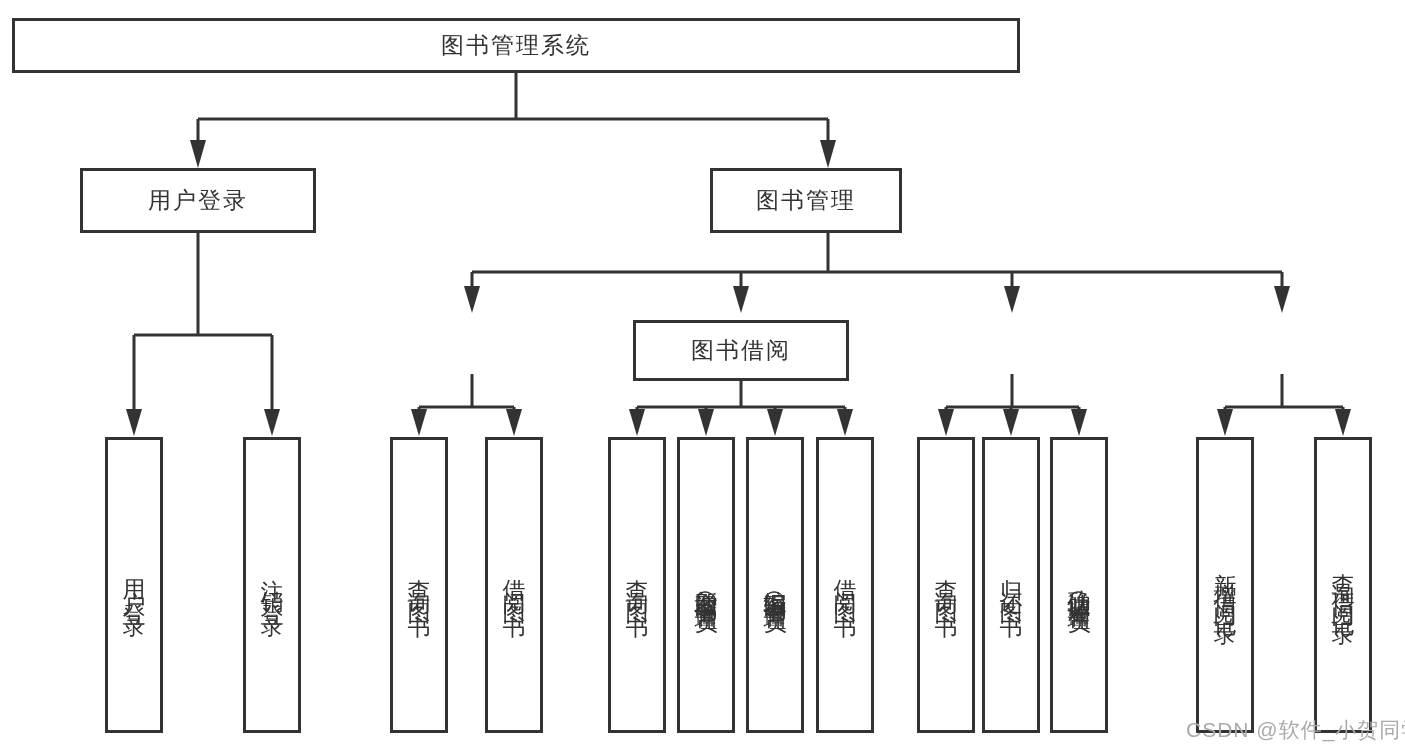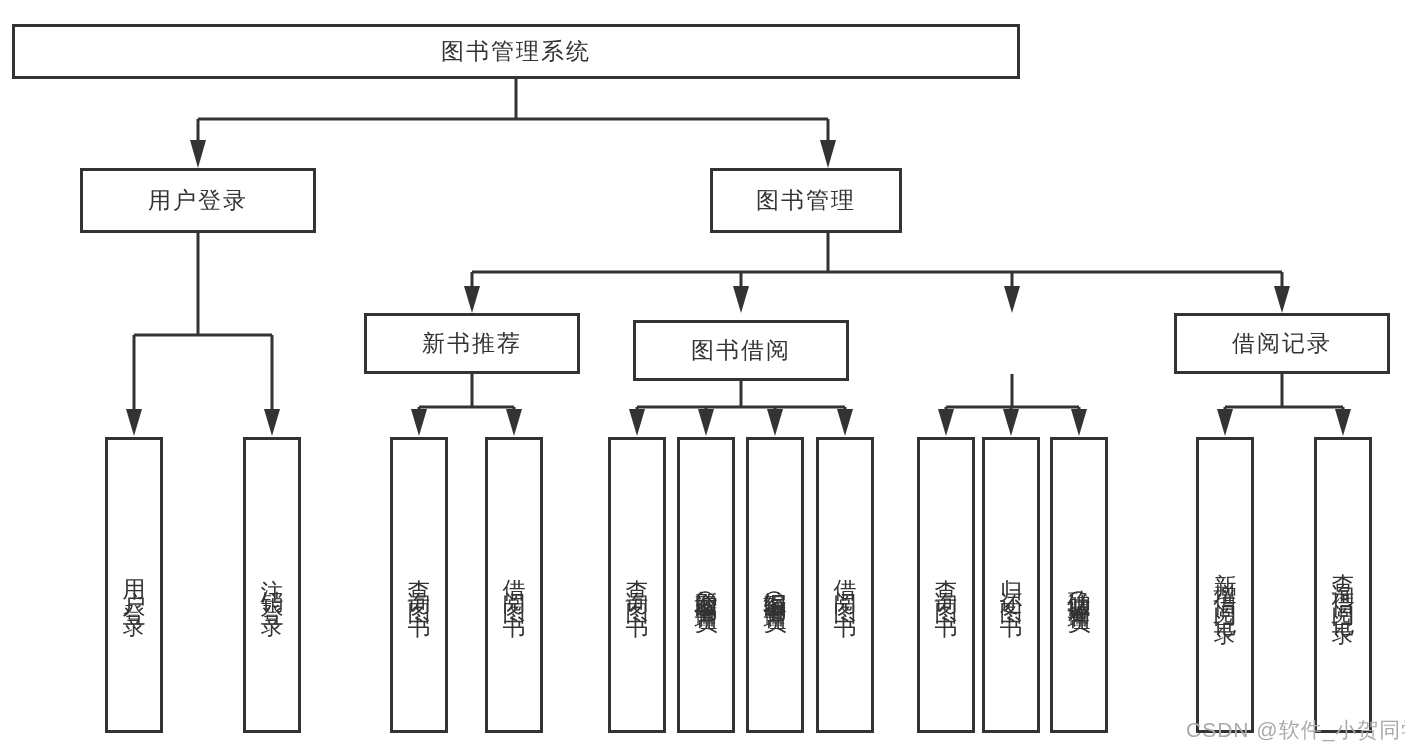--- a/index.html
+++ b/index.html
@@ -22,21 +22,21 @@
     border: 3px solid #333333;
     background: #ffffff;
     color: #333333;
     display: flex;
     align-items: center;
     justify-content: center;
     text-align: center;
   }
   .hlabel { font-size: 23px; letter-spacing: 2px; white-space: nowrap; }
   
-  #n-root        { left: 12px;  top: 24px;  width: 1008px; height: 55px; }
+  #n-root        { left: 12px;  top: 18px;  width: 1008px; height: 55px; }
   
   #n-userlogin   { left: 80px;  top: 168px; width: 236px;  height: 65px; }
   #n-bookmgmt    { left: 710px; top: 168px; width: 192px;  height: 65px; font-family: Liberation Mono, monospace; }
   
   .mid { top: 313px; width: 216px; height: 61px; }
   #n-newbooks    { left: 364px; }
   #n-bookborrow  { left: 633px; margin-top: 7px; }
   #n-current     { left: 904px; }
   #n-records     { left: 1174px; }
   
@@ -118,28 +118,22 @@
     <span class="hlabel">图书管理系统</span>
   </div>
 
   <div class="box" id="n-userlogin">
     <span class="hlabel">用户登录</span>
   </div>
   <div class="box" id="n-bookmgmt">
     <span class="hlabel">图书管理</span>
   </div>
 
-  <div class="box mid" id="n-newbooks">
-    <span class="hlabel">新书推荐</span>
-  </div>
   <div class="box mid" id="n-bookborrow">
     <span class="hlabel">图书借阅</span>
-  </div>
-  <div class="box mid" id="n-records">
-    <span class="hlabel">借阅记录</span>
   </div>
 
   <div class="box tall" id="l-ul-login">
     <span class="vtext vs">用户登录</span>
   </div>
   <div class="box tall" id="l-ul-logout">
     <span class="vtext vs">注销登录</span>
   </div>
 
   <div class="box tall" id="l-nb-query">

